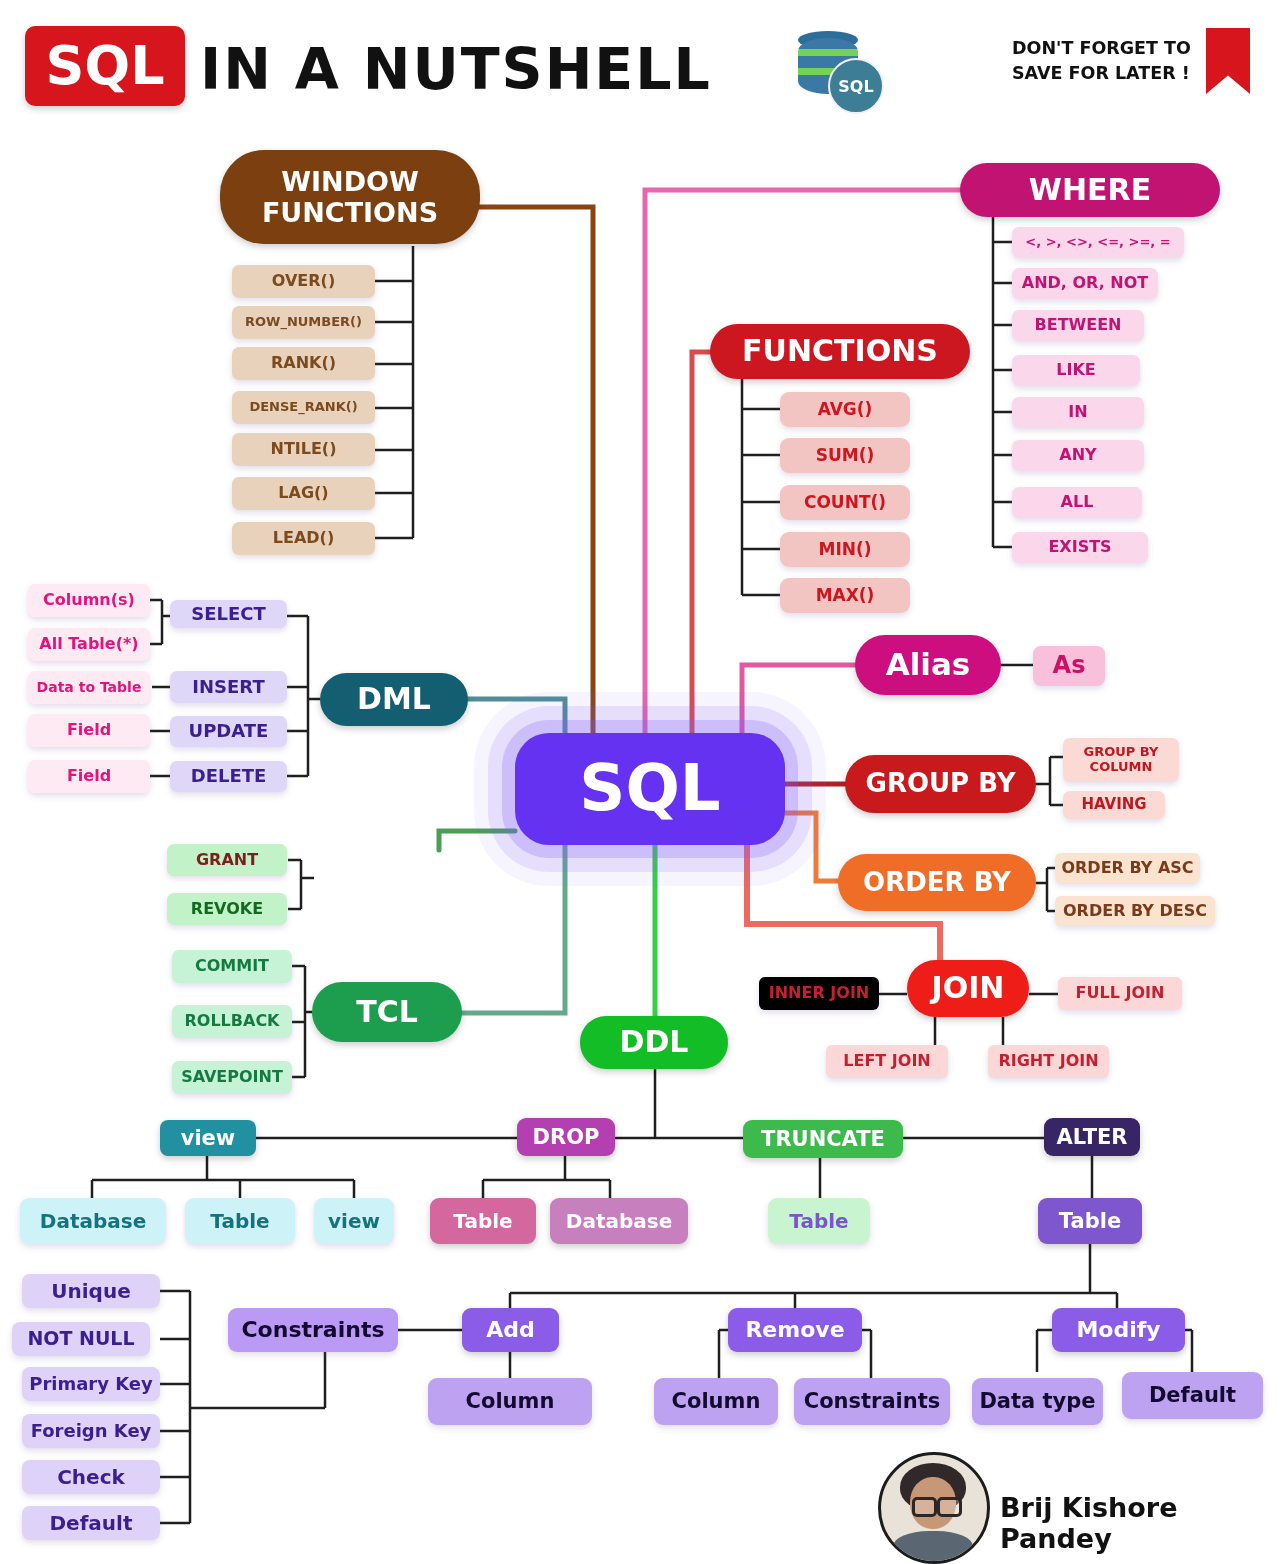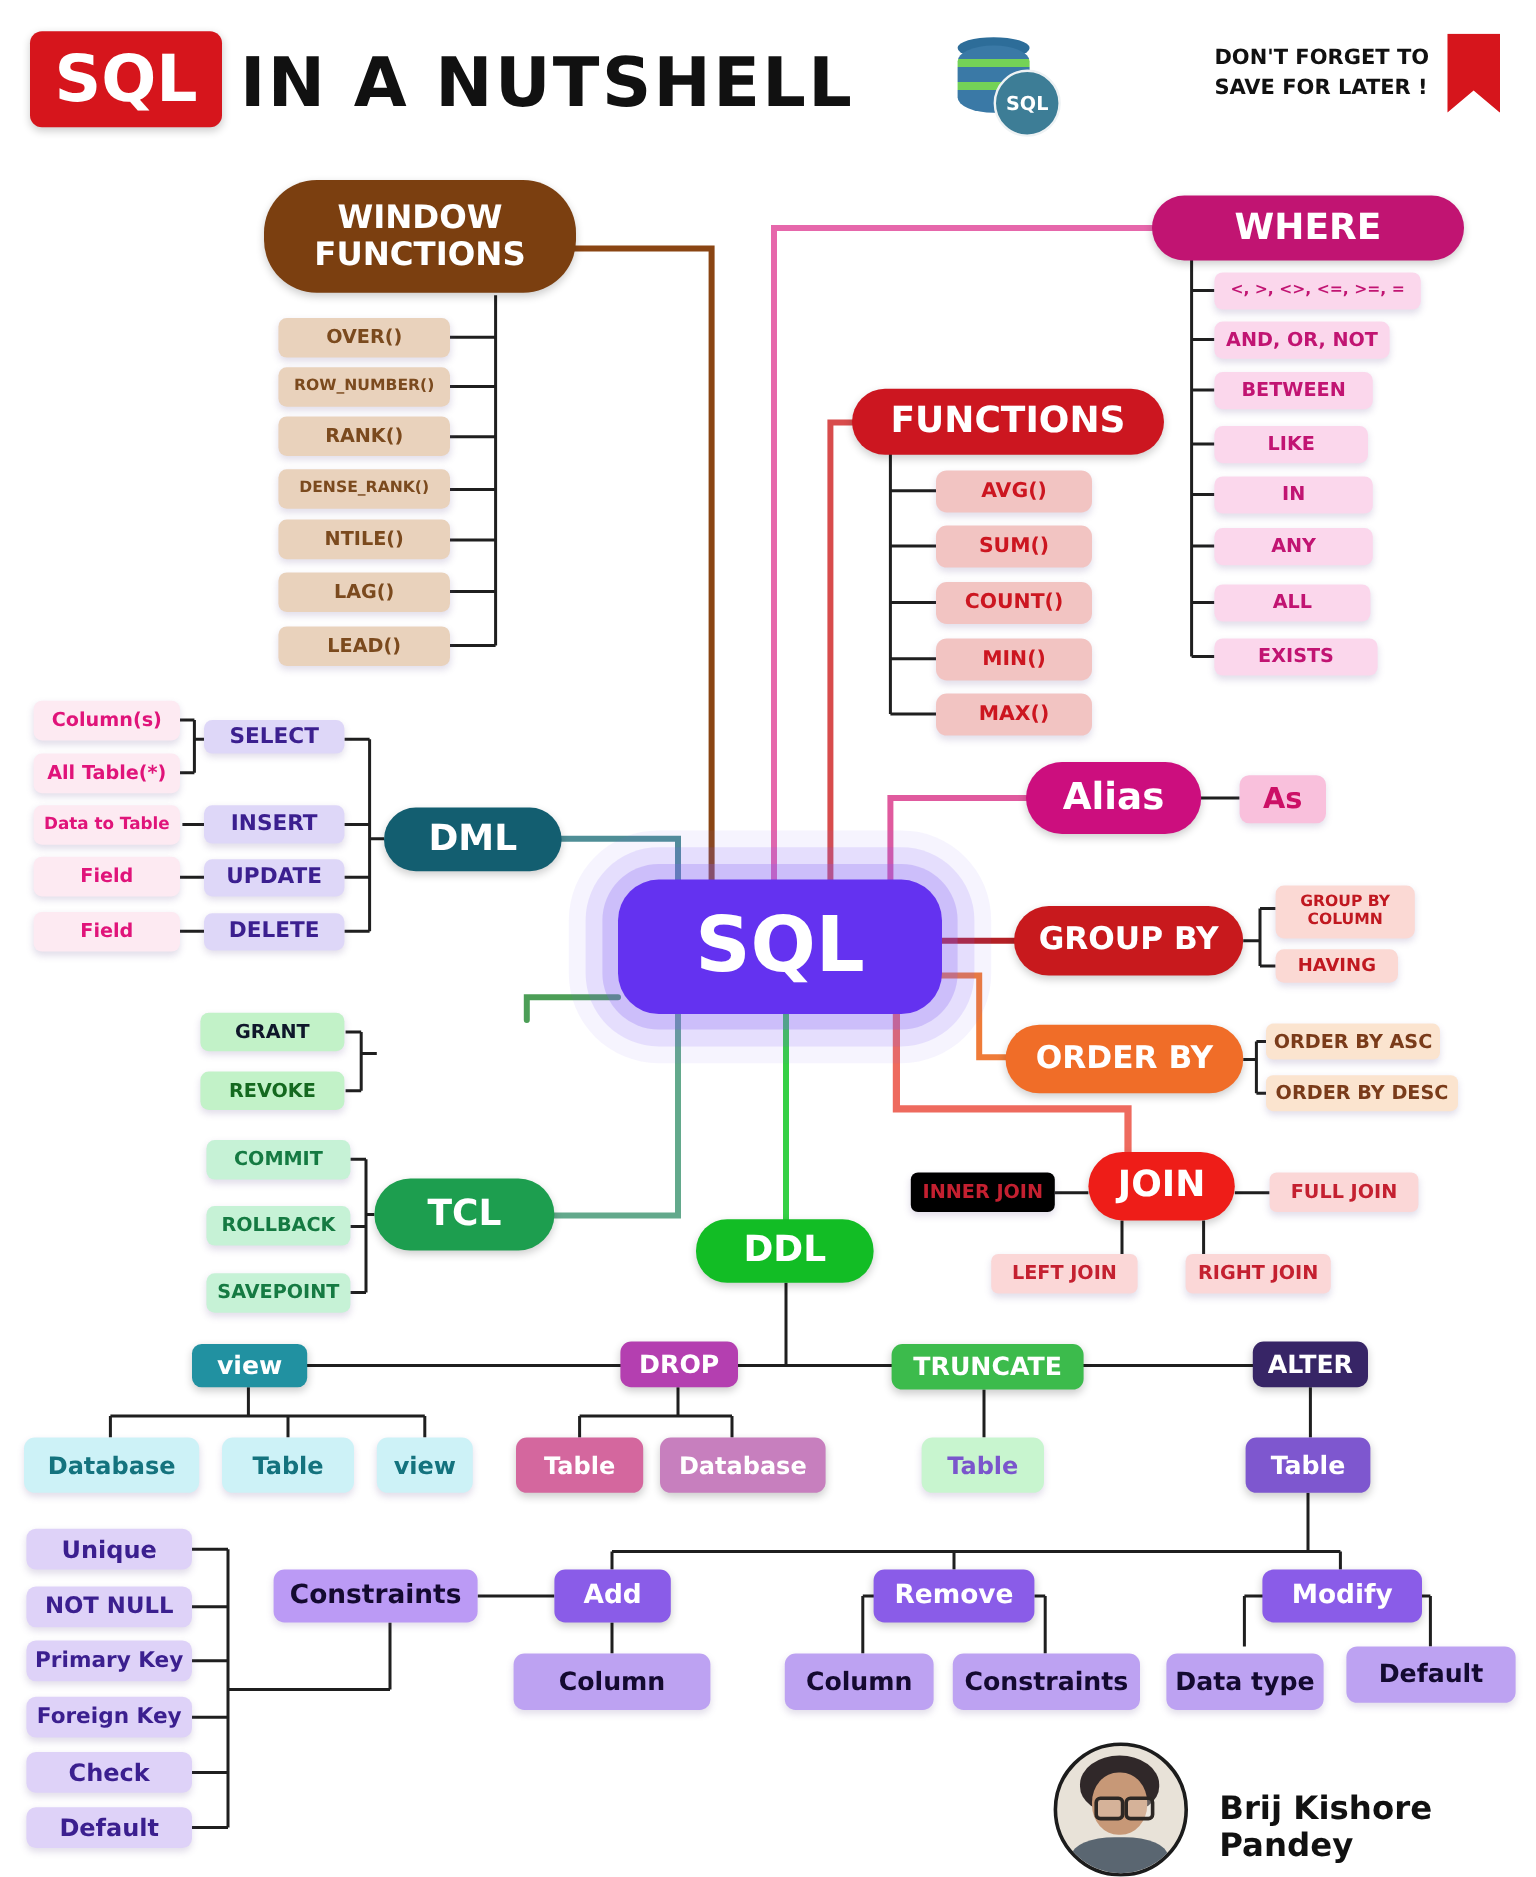--- a/index.html
+++ b/index.html
@@ -139,21 +139,21 @@
   <div class="b pill" style="left:838px;top:854px;width:198px;height:57px;background:#f06d28;border-radius:28px;font-size:26px;">ORDER BY</div>
   <div class="b item" style="left:1055px;top:853px;width:145px;height:30px;background:#fbe4cf;color:#7a3b1a;border-radius:6px;font-size:16px;">ORDER BY ASC</div>
   <div class="b item" style="left:1055px;top:896px;width:160px;height:30px;background:#fbe4cf;color:#7a3b1a;border-radius:6px;font-size:16px;">ORDER BY DESC</div>
 
   <div class="b pill" style="left:907px;top:960px;width:122px;height:57px;background:#ee1d18;border-radius:29px;font-size:30px;">JOIN</div>
   <div class="b item" style="left:759px;top:977px;width:120px;height:33px;background:#000000;color:#c42030;border-radius:6px;font-size:16px;">INNER JOIN</div>
   <div class="b item" style="left:1058px;top:977px;width:124px;height:33px;background:#fbd7d7;color:#c42030;border-radius:6px;font-size:16px;">FULL JOIN</div>
   <div class="b item" style="left:826px;top:1045px;width:122px;height:33px;background:#fbd7d7;color:#c42030;border-radius:6px;font-size:16px;">LEFT JOIN</div>
   <div class="b item" style="left:988px;top:1045px;width:121px;height:33px;background:#fbd7d7;color:#c42030;border-radius:6px;font-size:16px;">RIGHT JOIN</div>
 
-  <div class="b item" style="left:167px;top:844px;width:120px;height:32px;background:#c2f2c8;color:#0f172a;border-radius:7px;font-size:16px;">GRANT</div>
+  <div class="b item" style="left:167px;top:844px;width:120px;height:32px;background:#c2f2c8;color:#7f1d1d;border-radius:7px;font-size:16px;">GRANT</div>
   <div class="b item" style="left:167px;top:893px;width:120px;height:32px;background:#c2f2c8;color:#14691f;border-radius:7px;font-size:16px;">REVOKE</div>
 
   <div class="b pill" style="left:312px;top:982px;width:150px;height:60px;background:#1d9e4f;border-radius:30px;font-size:30px;">TCL</div>
   <div class="b item" style="left:172px;top:950px;width:120px;height:33px;background:#c6f2d6;color:#157a42;border-radius:7px;font-size:16px;">COMMIT</div>
   <div class="b item" style="left:172px;top:1005px;width:120px;height:33px;background:#c6f2d6;color:#157a42;border-radius:7px;font-size:16px;">ROLLBACK</div>
   <div class="b item" style="left:172px;top:1061px;width:120px;height:33px;background:#c6f2d6;color:#157a42;border-radius:7px;font-size:16px;">SAVEPOINT</div>
 
   <div class="b pill" style="left:580px;top:1016px;width:148px;height:53px;background:#12bd25;border-radius:26px;font-size:30px;">DDL</div>
 
   <div class="b pill" style="left:160px;top:1120px;width:96px;height:36px;background:#2191a1;border-radius:8px;font-size:21px;">view</div>
@@ -177,28 +177,28 @@
   <div class="b pill" style="left:728px;top:1308px;width:134px;height:44px;background:#8a5ce8;border-radius:9px;font-size:22px;">Remove</div>
   <div class="b pill" style="left:1052px;top:1308px;width:133px;height:44px;background:#8a5ce8;border-radius:9px;font-size:22px;">Modify</div>
 
   <div class="b item" style="left:428px;top:1378px;width:164px;height:47px;background:#bda2f2;color:#140a30;border-radius:9px;font-size:21px;">Column</div>
   <div class="b item" style="left:654px;top:1378px;width:124px;height:47px;background:#bda2f2;color:#140a30;border-radius:9px;font-size:21px;">Column</div>
   <div class="b item" style="left:794px;top:1378px;width:156px;height:47px;background:#bda2f2;color:#140a30;border-radius:9px;font-size:21px;">Constraints</div>
   <div class="b item" style="left:972px;top:1378px;width:131px;height:47px;background:#bda2f2;color:#140a30;border-radius:9px;font-size:21px;">Data type</div>
   <div class="b item" style="left:1122px;top:1372px;width:141px;height:47px;background:#bda2f2;color:#140a30;border-radius:9px;font-size:21px;">Default</div>
 
   <div class="b item" style="left:22px;top:1274px;width:138px;height:34px;background:#ded2f8;color:#3b1f8f;border-radius:8px;font-size:20px;">Unique</div>
-  <div class="b item" style="left:22px;top:1322px;width:138px;height:34px;background:#ded2f8;color:#3b1f8f;border-radius:8px;font-size:19px;">NOT NULL</div>
+  <div class="b item" style="left:12px;top:1322px;width:138px;height:34px;background:#ded2f8;color:#3b1f8f;border-radius:8px;font-size:19px;">NOT NULL</div>
   <div class="b item" style="left:22px;top:1367px;width:138px;height:34px;background:#ded2f8;color:#3b1f8f;border-radius:8px;font-size:18px;">Primary Key</div>
   <div class="b item" style="left:22px;top:1414px;width:138px;height:34px;background:#ded2f8;color:#3b1f8f;border-radius:8px;font-size:18px;">Foreign Key</div>
   <div class="b item" style="left:22px;top:1460px;width:138px;height:34px;background:#ded2f8;color:#3b1f8f;border-radius:8px;font-size:20px;">Check</div>
   <div class="b item" style="left:22px;top:1506px;width:138px;height:34px;background:#ded2f8;color:#3b1f8f;border-radius:8px;font-size:20px;">Default</div>
 
   <div class="avatar" style="left:878px;top:1452px;">
     <div class="av-hair"></div>
     <div class="av-face"></div>
     <div class="av-lens" style="left:31px;"></div>
     <div class="av-lens" style="left:56px;"></div>
     <div class="av-shirt"></div>
   </div>
-  <div class="txt" style="left:1000px;top:1492px;font-size:27px;margin-left:16px;">Brij Kishore Pandey</div>
+  <div class="txt" style="left:1000px;top:1492px;font-size:27px;">Brij Kishore Pandey</div>
 
 </div>
 
 </body></html>

